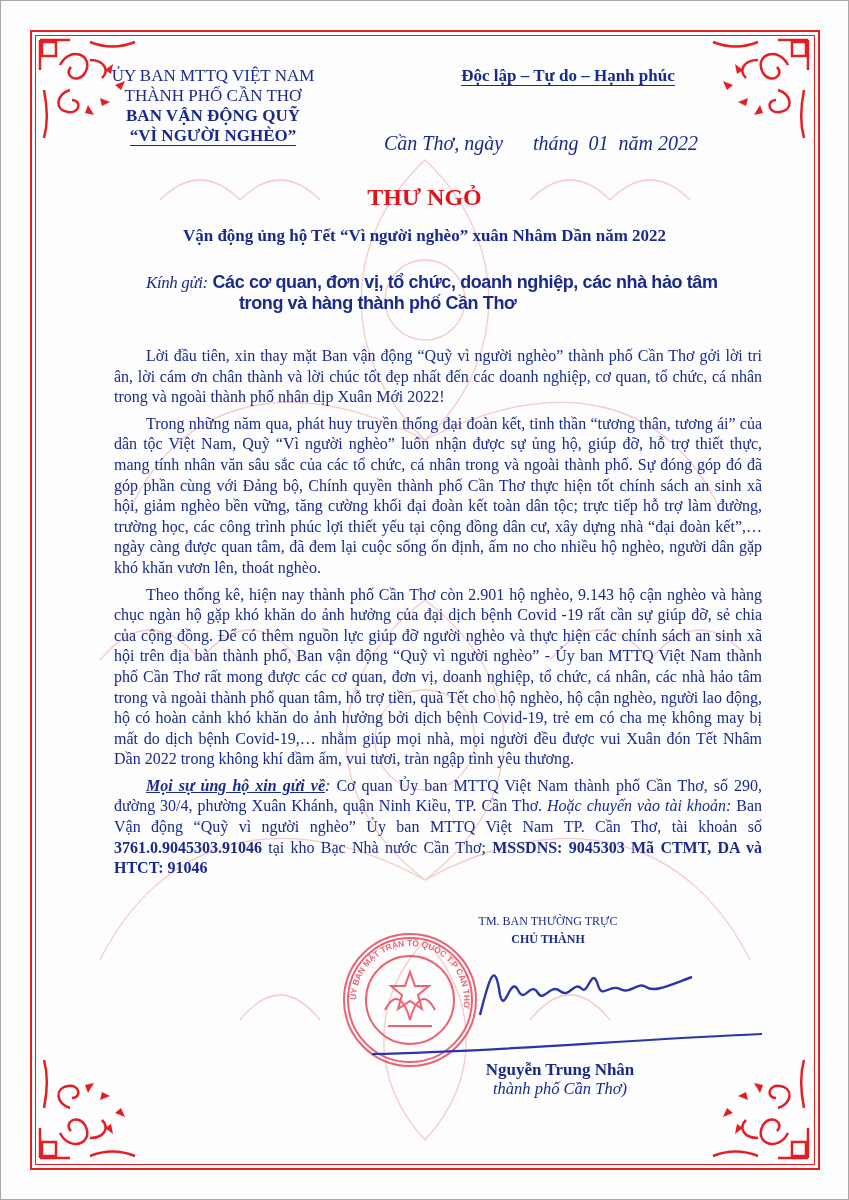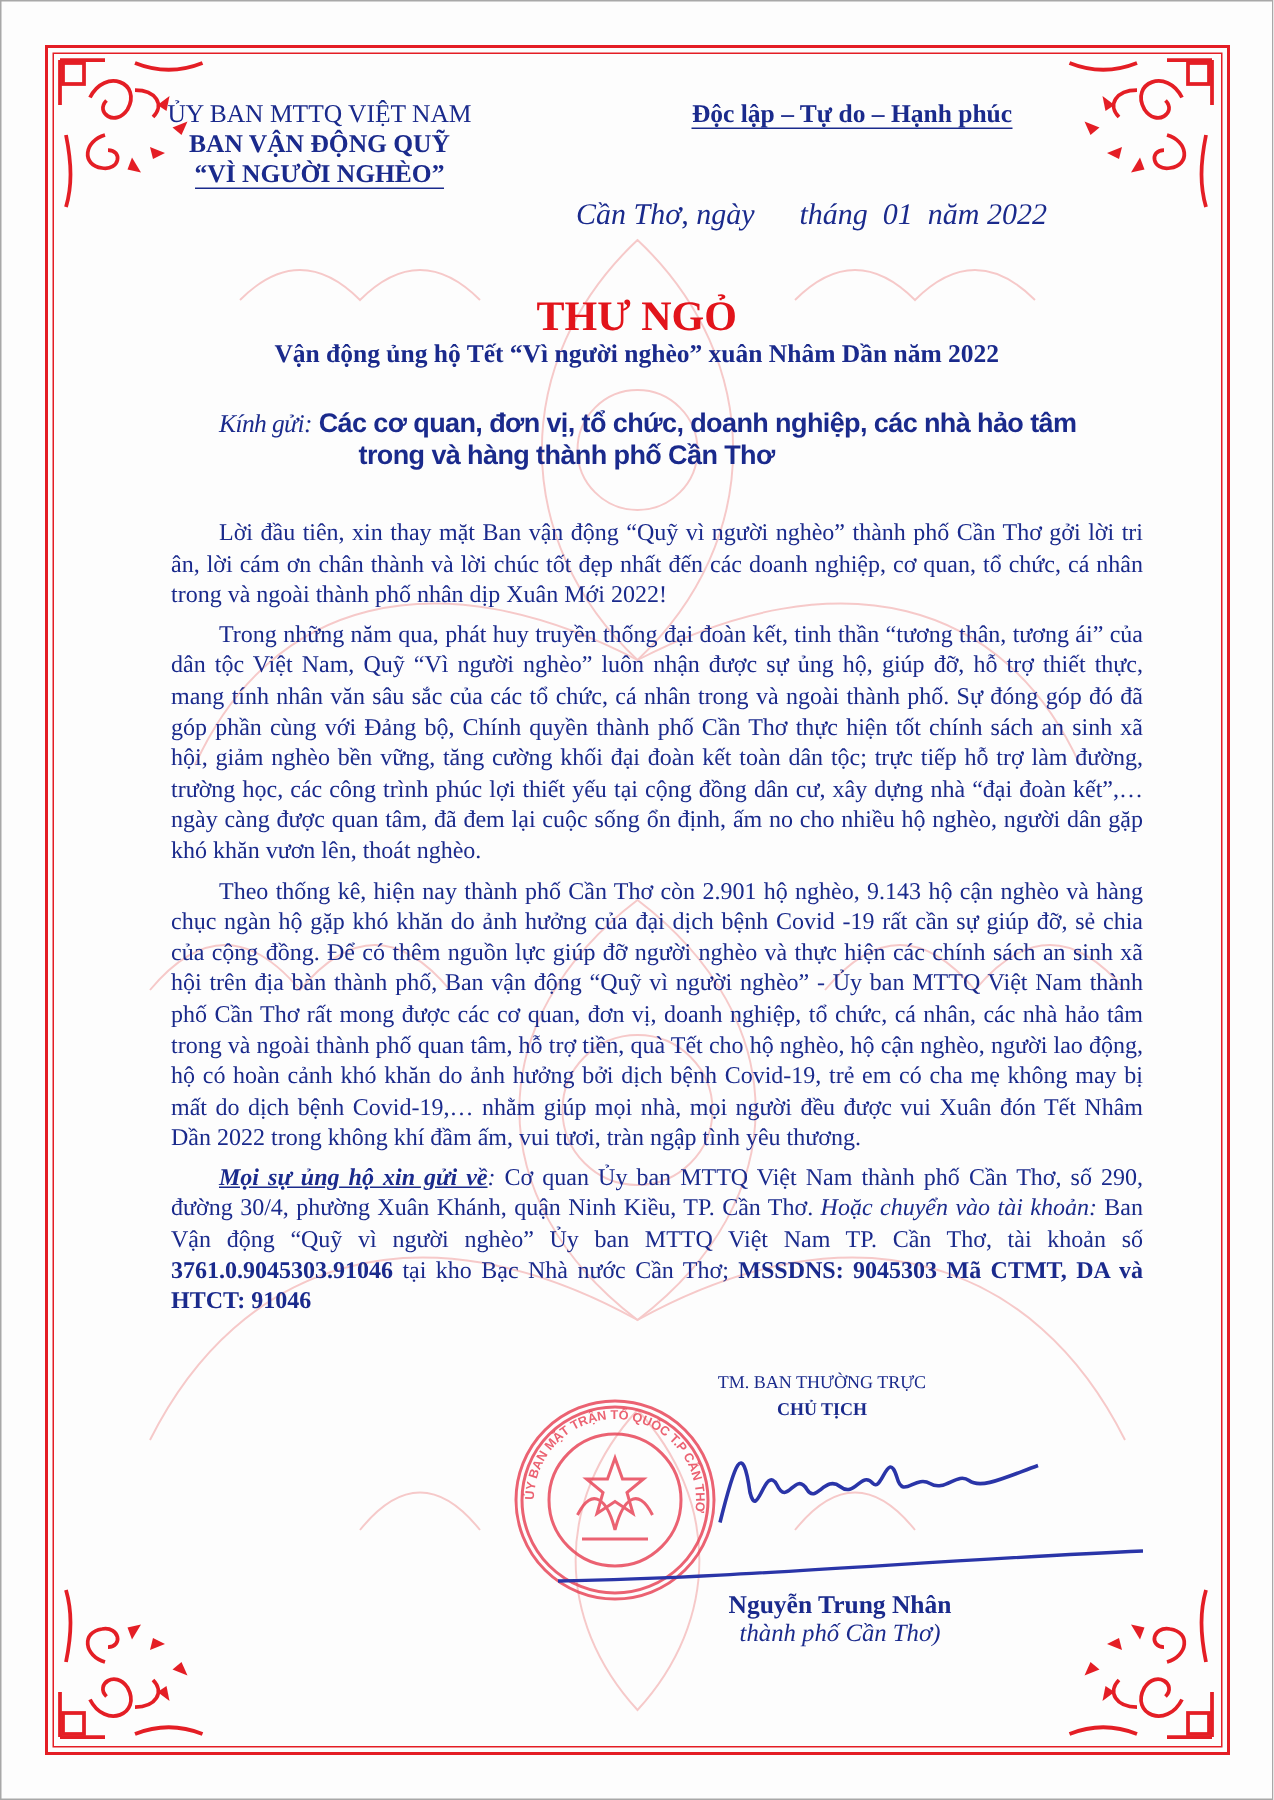--- a/index.html
+++ b/index.html
@@ -17,21 +17,21 @@
 
   .header-left { position:absolute; left:88px; top:66px; width:250px; text-align:center; line-height:20px; font-size:17px; }
   .header-left .l1, .header-left .l2 { font-weight:normal; }
   .header-left .l3, .header-left .l4 { font-weight:bold; }
   .header-left .l4 { display:inline-block; border-bottom:1.5px solid #1a2a8c; line-height:19px; }
   .header-right { position:absolute; left:358px; top:66px; width:420px; text-align:center; font-size:17px; line-height:20px; }
   .header-right .l1 { font-weight:bold; font-size:16.5px; }
   .header-right .l2 { font-weight:bold; display:inline-block; border-bottom:1.5px solid #1a2a8c; line-height:19px; }
   .date-line { position:absolute; left:384px; top:132px; font-style:italic; font-size:20px; white-space:pre; }
 
-  .title { position:absolute; left:0; width:849px; top:196px; text-align:center; color:#e2141b; font-weight:bold; font-size:28px; }
+  .title { position:absolute; left:0; width:849px; top:184px; text-align:center; color:#e2141b; font-weight:bold; font-size:24px; }
   .subtitle { position:absolute; left:0; width:849px; top:226px; text-align:center; font-weight:bold; font-size:17px; }
   .salutation { position:absolute; left:146px; top:272px; font-size:18px; line-height:21px; font-family:"Liberation Sans", sans-serif; font-weight:bold; letter-spacing:-0.4px; }
   .salutation .lead { font-style:italic; font-weight:normal; font-family:"Liberation Serif", serif; font-size:17px; }
   .salutation .cont { display:block; padding-left:93px; }
 
   .body-text { position:absolute; left:102px; top:346px; width:660px; font-size:16px; line-height:20.6px; text-align:justify; }
   .body-text p { margin:0 0 6px 12px; text-indent:32px; }
   .em-u { font-weight:bold; font-style:italic; text-decoration:underline; }
   .it { font-style:italic; }
   .b { font-weight:bold; }
@@ -137,20 +137,21 @@
   <g fill="#e41e25">
     <path d="M75 40 l8 -6 l-2 10 z"></path>
       <path d="M85 55 l10 -4 l-4 9 z"></path>
       <path d="M58 75 l6 10 l-9 -2 z"></path>
       <path d="M70 68 l10 4 l-8 4 z"></path>
   </g>
 </svg>
 
 <div class="header-left">
   <div class="l1">ỦY BAN MTTQ VIỆT NAM</div>
+  <div class="l2">THÀNH PHỐ CẦN THƠ</div>
   <div class="l3">BAN VẬN ĐỘNG QUỸ</div>
   <div><span class="l4">“VÌ NGƯỜI NGHÈO”</span></div>
 </div>
 
 <div class="header-right">
   <div><span class="l2">Độc lập – Tự do – Hạnh phúc</span></div>
 </div>
 <div class="date-line">Cần Thơ, ngày      tháng  01  năm 2022</div>
 
 <div class="title">THƯ NGỎ</div>
@@ -163,21 +164,21 @@
 
 <div class="body-text">
   <p>Lời đầu tiên, xin thay mặt Ban vận động “Quỹ vì người nghèo” thành phố Cần Thơ gởi lời tri ân, lời cám ơn chân thành và lời chúc tốt đẹp nhất đến các doanh nghiệp, cơ quan, tổ chức, cá nhân trong và ngoài thành phố nhân dịp Xuân Mới 2022!</p>
   <p>Trong những năm qua, phát huy truyền thống đại đoàn kết, tinh thần “tương thân, tương ái” của dân tộc Việt Nam, Quỹ “Vì người nghèo” luôn nhận được sự ủng hộ, giúp đỡ, hỗ trợ thiết thực, mang tính nhân văn sâu sắc của các tổ chức, cá nhân trong và ngoài thành phố. Sự đóng góp đó đã góp phần cùng với Đảng bộ, Chính quyền thành phố Cần Thơ thực hiện tốt chính sách an sinh xã hội, giảm nghèo bền vững, tăng cường khối đại đoàn kết toàn dân tộc; trực tiếp hỗ trợ làm đường, trường học, các công trình phúc lợi thiết yếu tại cộng đồng dân cư, xây dựng nhà “đại đoàn kết”,… ngày càng được quan tâm, đã đem lại cuộc sống ổn định, ấm no cho nhiều hộ nghèo, người dân gặp khó khăn vươn lên, thoát nghèo.</p>
   <p>Theo thống kê, hiện nay thành phố Cần Thơ còn 2.901 hộ nghèo, 9.143 hộ cận nghèo và hàng chục ngàn hộ gặp khó khăn do ảnh hưởng của đại dịch bệnh Covid -19 rất cần sự giúp đỡ, sẻ chia của cộng đồng. Để có thêm nguồn lực giúp đỡ người nghèo và thực hiện các chính sách an sinh xã hội trên địa bàn thành phố, Ban vận động “Quỹ vì người nghèo” - Ủy ban MTTQ Việt Nam thành phố Cần Thơ rất mong được các cơ quan, đơn vị, doanh nghiệp, tổ chức, cá nhân, các nhà hảo tâm trong và ngoài thành phố quan tâm, hỗ trợ tiền, quà Tết cho hộ nghèo, hộ cận nghèo, người lao động, hộ có hoàn cảnh khó khăn do ảnh hưởng bởi dịch bệnh Covid-19, trẻ em có cha mẹ không may bị mất do dịch bệnh Covid-19,… nhằm giúp mọi nhà, mọi người đều được vui Xuân đón Tết Nhâm Dần 2022 trong không khí đầm ấm, vui tươi, tràn ngập tình yêu thương.</p>
   <p><span class="em-u">Mọi sự ủng hộ xin gửi về</span><span class="it">:</span><span> Cơ quan Ủy ban MTTQ Việt Nam thành phố Cần Thơ, số 290, đường 30/4, phường Xuân Khánh, quận Ninh Kiều, TP. Cần Thơ. </span><span class="it">Hoặc chuyển vào tài khoản</span><span class="it">:</span><span> Ban Vận động “Quỹ vì người nghèo” Ủy ban MTTQ Việt Nam TP. Cần Thơ, tài khoản số </span><span class="b">3761.0.9045303.91046</span><span> tại kho Bạc Nhà nước Cần Thơ; </span><span class="b">MSSDNS: 9045303 Mã CTMT, DA và HTCT: 91046</span></p>
 </div>
 
 <div class="sign-block">
   <div class="role1">TM. BAN THƯỜNG TRỰC</div>
-  <div class="role2">CHỦ TỊCH</div>
+  <div class="role2">CHỦ THÀNH</div>
 </div>
 
 <svg class="stamp" viewBox="0 0 140 140">
   <g fill="none" stroke="#e8485a" stroke-width="2" opacity="0.85">
     <circle cx="70" cy="70" r="66"></circle>
     <circle cx="70" cy="70" r="62"></circle>
     <circle cx="70" cy="70" r="44"></circle>
     <path d="M70 42 l5 14 h14 l-11 9 l4 14 l-12 -8 l-12 8 l4 -14 l-11 -9 h14 z"></path>
     <path d="M45 80 c10 -20 20 -10 25 10 c5 -20 15 -30 25 -10"></path>
     <path d="M48 96 h44"></path>

